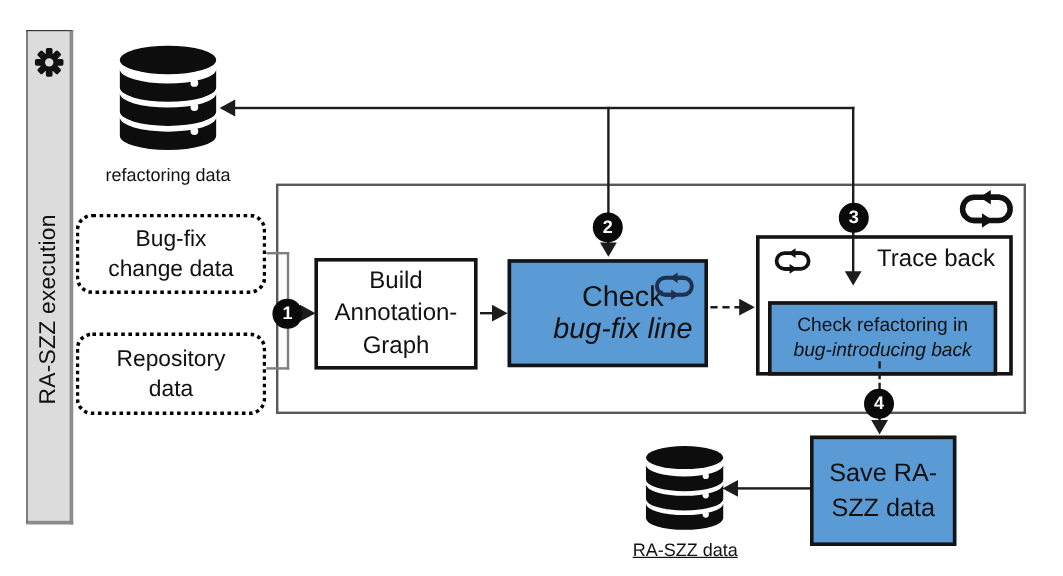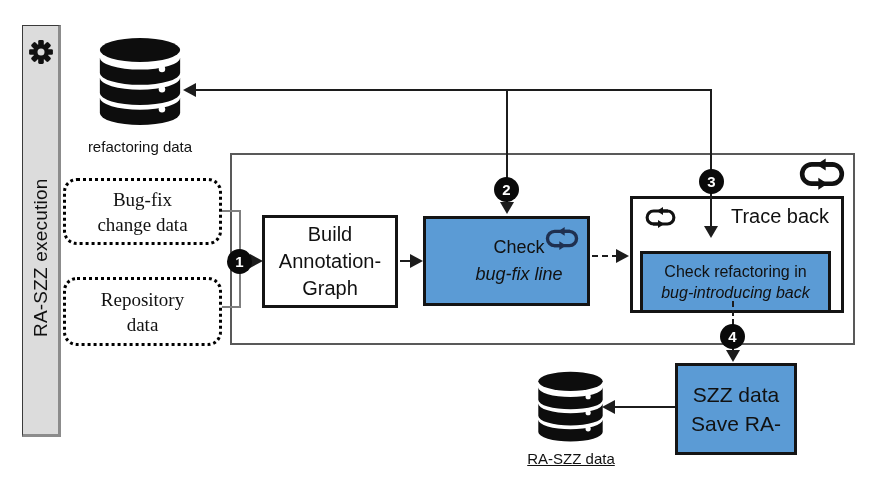--- a/index.html
+++ b/index.html
@@ -24,38 +24,38 @@
   
   .db { position:absolute; }
   .db svg { display:block; width:100%; height:100%; }
   .db-label { position:absolute; text-align:center; font-size:15px; }
 
   
   .dotted-box {
     position:absolute; left:63px; width:159px;
     border:3px dotted #000; border-radius:14px; background:#fff;
     display:flex; flex-direction:column; align-items:center; justify-content:center;
-    font-size:19px; line-height:25px; text-align:center; z-index:3;font-family:Liberation Serif, serif;
+    font-size:19px; line-height:25px; text-align:center; z-index:3;
   }
 
   
   .container-frame {
     position:absolute; left:230px; top:153px; width:625px; height:192px;
     border:2px solid #595959; background:transparent; z-index:1;
   }
 
   
   .proc-box {
     position:absolute; background:#fff; border:3px solid #141414;
     display:flex; flex-direction:column; align-items:center; justify-content:center;
     text-align:center; z-index:2;
   }
   .blue-box { background:#5b9bd5; }
   .box-build { left:262px; top:215px; width:136px; height:93px; font-size:20px; line-height:27px; }
-  .box-check1 { left:423px; top:216px; width:167px; height:90px; font-size:18px; line-height:27px;padding-left:25px; }
+  .box-check1 { left:423px; top:216px; width:167px; height:90px; font-size:24px; line-height:27px;padding-left:25px; }
   .box-check1 .loop-wrap { position:absolute; right:5px; top:7px; width:40px; height:25px; color:#1f3050; }
   .box-trace { left:630px; top:196px; width:214px; height:117px; }
   .box-trace .loop-wrap { position:absolute; left:9px; top:7px; width:37px; height:23px; color:#111; }
   .trace-title { position:absolute; left:86px; top:6px; width:122px; text-align:center; font-size:20px; }
   .box-check2 {
     position:absolute; left:7px; top:52px; width:191px; height:62px;
     border:3px solid #141414; display:flex; flex-direction:column;
     align-items:center; justify-content:center; font-size:16px; line-height:21px; text-align:center;
   }
   .box-save { left:675px; top:363px; width:122px; height:92px; font-size:21px; line-height:29px; }
@@ -197,22 +197,22 @@
   <div class="dash-v" style="left:732px; top:301px; height:24px;"></div>
   <div class="vline" style="left:732px; top:347px; height:5px;"></div>
   <div class="arr arr-down" style="left:726px; top:350px;"></div>
 
   <div class="badge" style="left:227px; top:249px;">1</div>
   <div class="badge" style="left:494px; top:177px;">2</div>
   <div class="badge" style="left:699px; top:169px;">3</div>
   <div class="badge" style="left:720px; top:324px;">4</div>
 
   <div class="proc-box box-save blue-box" style="background: rgb(91, 155, 213);">
+    <span>Save RA-</span>
     <span>SZZ data</span>
-    <span>Save RA-</span>
   </div>
 
   <div class="hline" style="left:605px; top:406px; width:70px;"></div>
   <div class="arr arr-left" style="left:602px; top:400px;"></div>
 
   <div class="db" style="left:536px; top:367px; width:69px; height:80px;">
     <svg viewBox="0 0 90 93">
         <use href="#db-icon-def"></use>
       </svg>
   </div>

